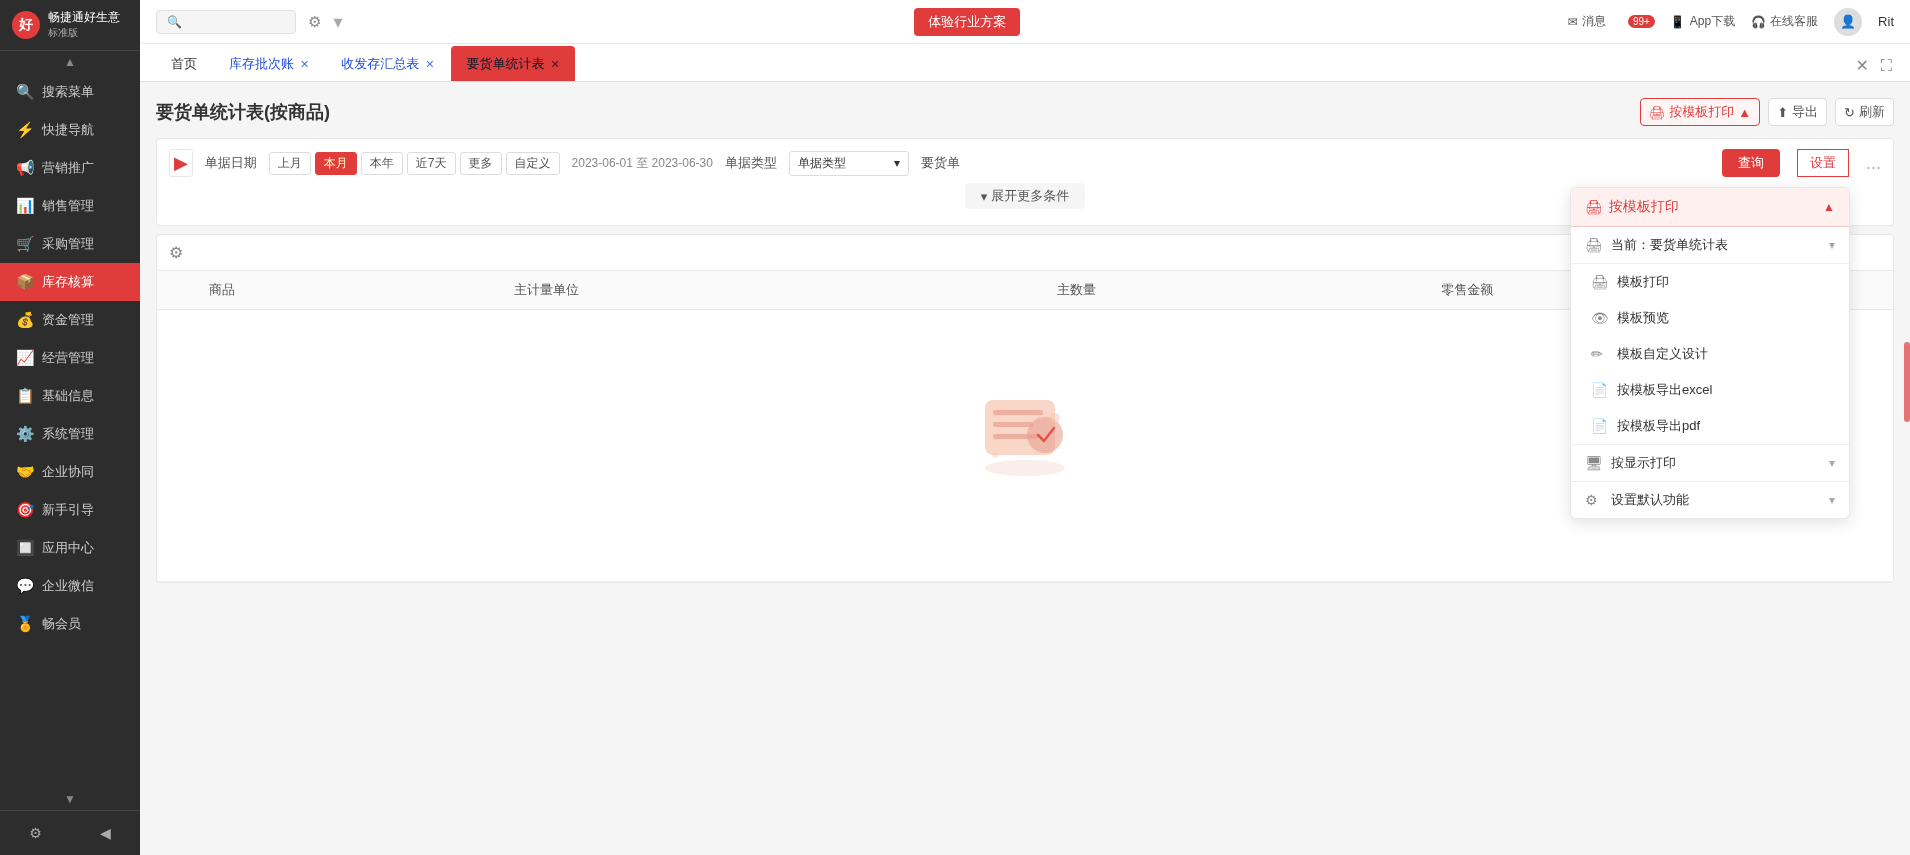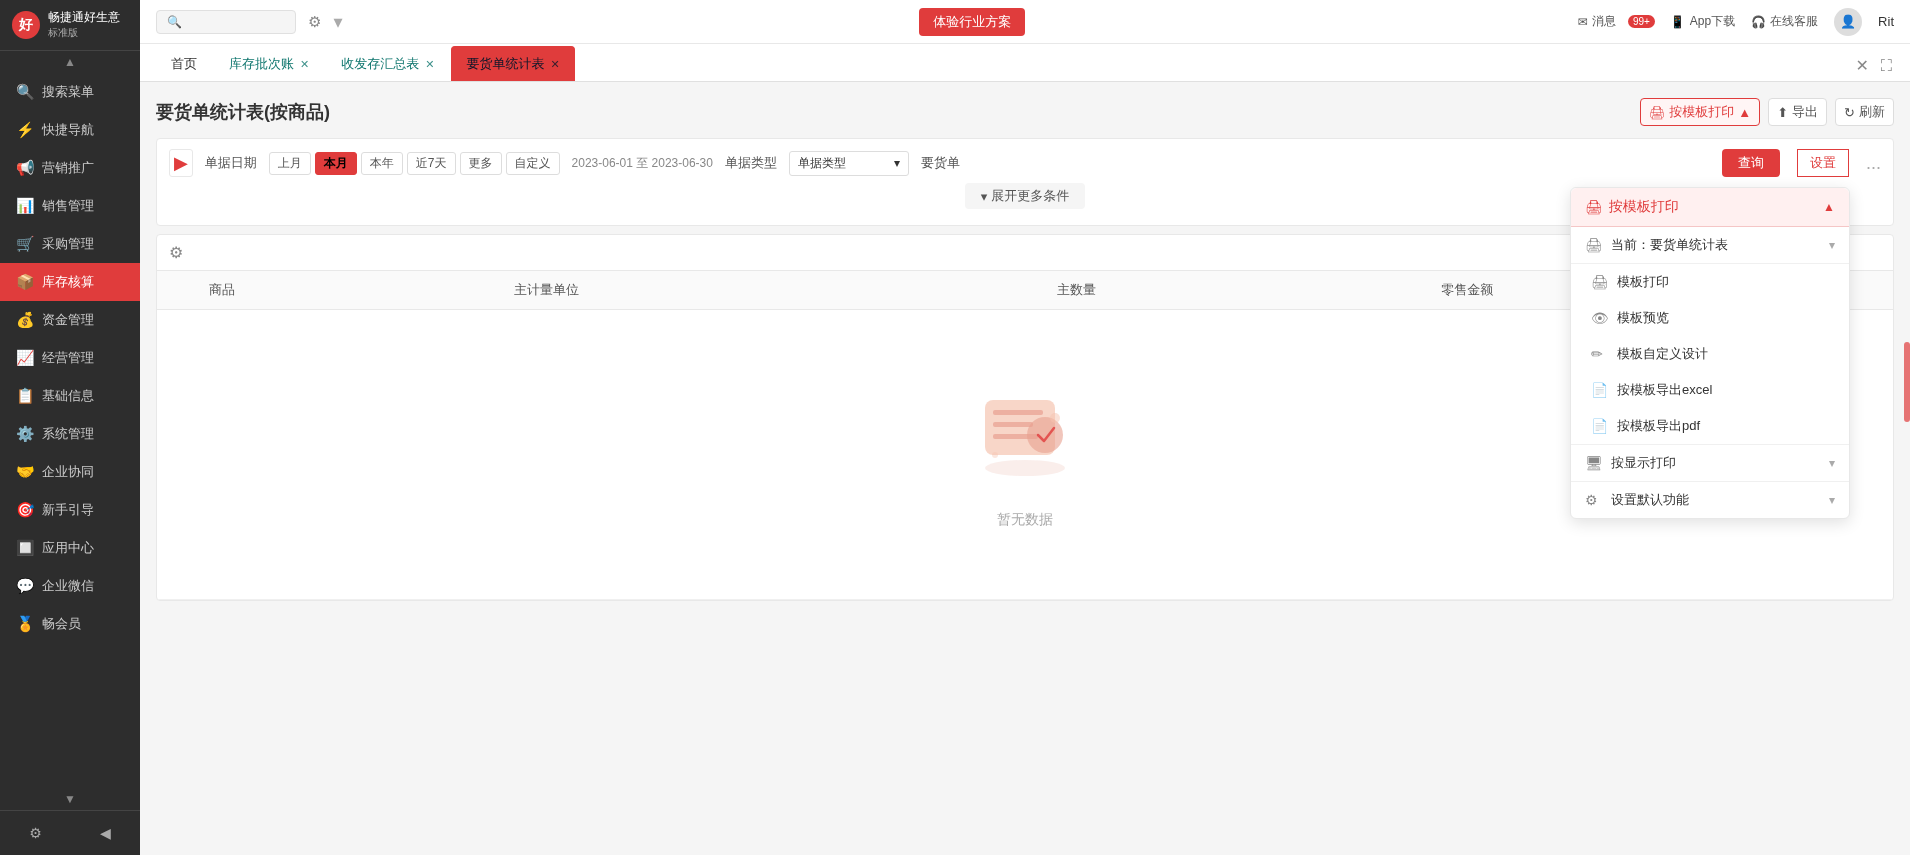--- a/index.html
+++ b/index.html
@@ -118,42 +118,42 @@
       color: #555;
       cursor: pointer;
       display: flex; align-items: center; gap: 4px;
     }
     .notif-badge {
       background: #e03c3c;
       color: white;
       font-size: 10px;
       border-radius: 8px;
       padding: 1px 5px;
-      margin-left: 8px;
+      margin-left: 18px;
     }
     .avatar { width: 28px; height: 28px; border-radius: 50%; background: #ddd; display: flex; align-items: center; justify-content: center; }
     .gear-icon { font-size: 15px; color: #888; cursor: pointer; }
 
     
     .tabbar {
       background: #fff;
       border-bottom: 1px solid #e0e0e0;
       padding: 0 16px;
       height: 38px;
       display: flex;
       align-items: flex-end;
       flex-shrink: 0;
       position: relative;
       text-align: center;
     }
     .tab {
       padding: 8px 14px;
       font-size: 13px;
       cursor: pointer;
-      color: #0f766e;
+      color: #1d4ed8;
       border: 1px solid transparent;
       border-bottom: none;
       border-radius: 4px 4px 0 0;
       margin-right: 2px;
       display: flex; align-items: center; gap: 6px;
       background: transparent;
     }
     .tab.active {
       background: #e03c3c;
       color: #0f172a;
@@ -237,23 +237,22 @@
       padding: 2px 8px;
       border: 1px solid #ddd;
       border-radius: 3px;
       font-size: 12px;
       cursor: pointer;
       color: #555;
       background: #fff;
     }
     .date-btn.active {
       background: #e03c3c;
-      color: #000000;
+      color: #fef9c3;
       border-color: #e03c3c;
-      font-weight: bold;
     }
     .date-range { font-size: 12px; color: #888; margin-left: 0; }
 
     .filter-select {
       display: flex; align-items: center; gap: 4px;
       border: 1px solid #ddd;
       border-radius: 3px;
       padding: 3px 8px;
       font-size: 12px;
       color: #333;
@@ -629,21 +628,20 @@
                     <rect x="20" y="20" width="70" height="55" rx="8" fill="#f5c4b0" opacity="0.7"></rect>
                     <rect x="28" y="30" width="50" height="5" rx="2" fill="#e8a090" opacity="0.7"></rect>
                     <rect x="28" y="42" width="40" height="5" rx="2" fill="#e8a090" opacity="0.7"></rect>
                     <rect x="28" y="54" width="45" height="5" rx="2" fill="#e8a090" opacity="0.7"></rect>
                     <circle cx="80" cy="55" r="18" fill="#e8a090" opacity="0.6"></circle>
                     <path d="M73 55 L79 61 L89 48" stroke="#e03c3c" stroke-width="2.5" stroke-linecap="round" stroke-linejoin="round" fill="none" opacity="0.8"></path>
                     <circle cx="90" cy="38" r="5" fill="#f5c4b0" opacity="0.5"></circle>
                     <circle cx="30" cy="75" r="3" fill="#f5c4b0" opacity="0.4"></circle>
                   </svg>
                 </div>
-                <div class="empty-text">暂无数据</div>
               </div>
             </td>
           </tr>
         </tbody>
       </table>
     </div>
 
     <div class="print-dropdown">
       <div class="print-dropdown-header">
         <div class="print-dropdown-title">

